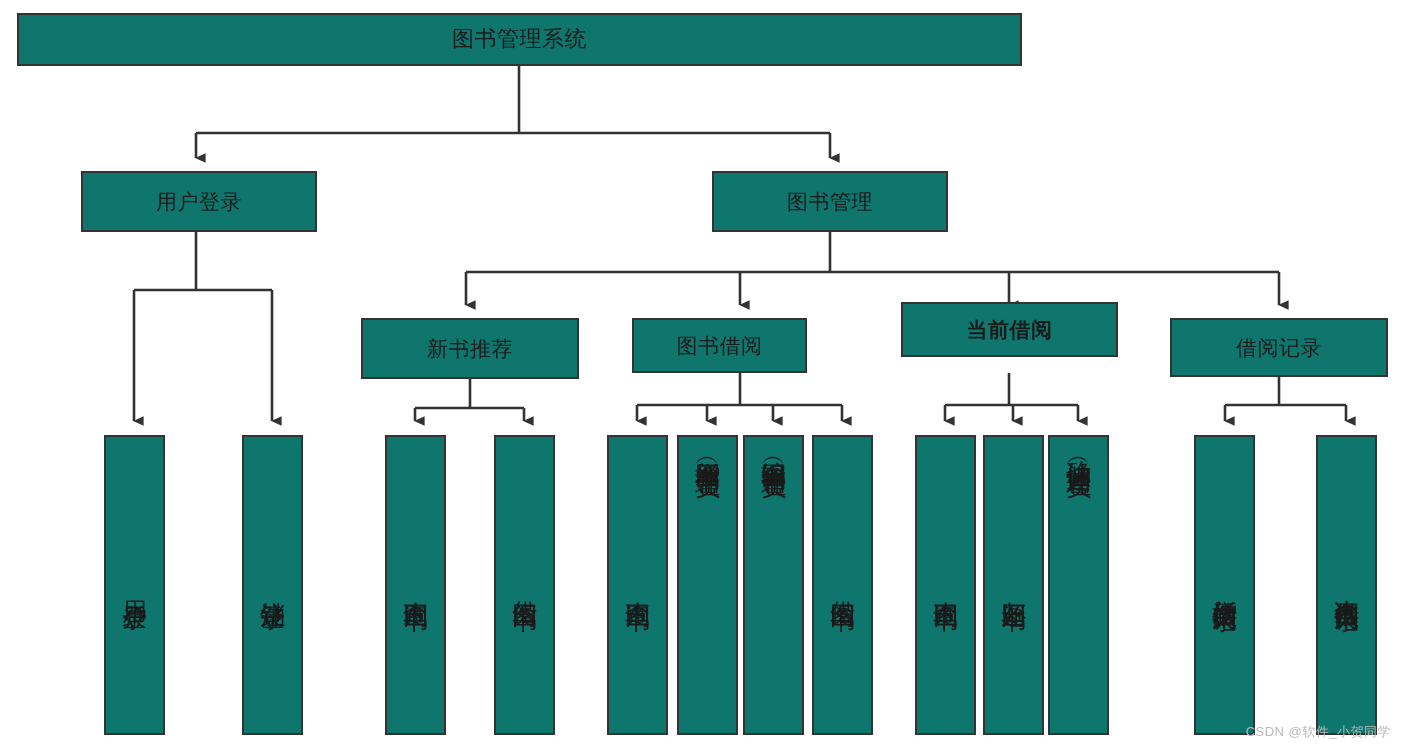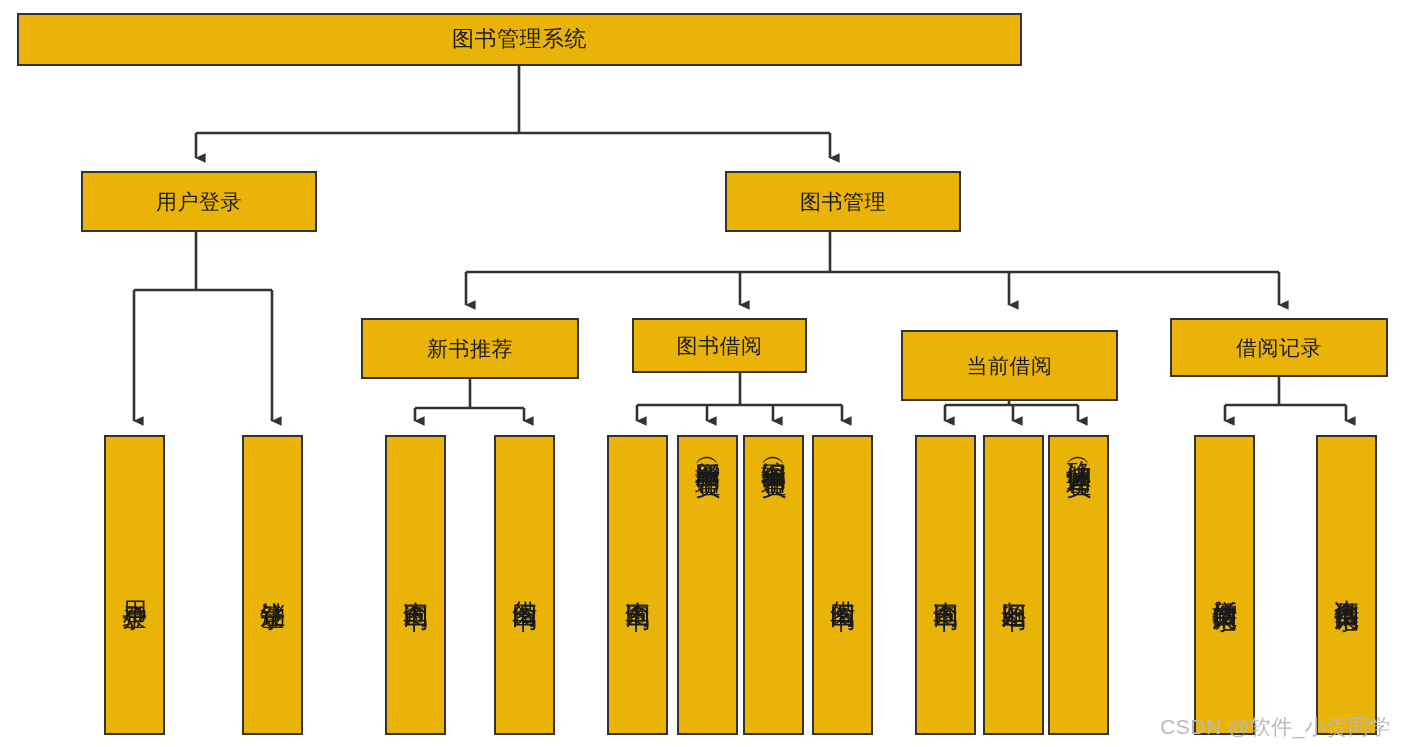--- a/index.html
+++ b/index.html
@@ -10,21 +10,21 @@
     font-family:"Liberation Sans","DejaVu Sans",sans-serif;
     overflow:hidden;
     position:relative;
   }
   #diagram{
     position:absolute;left:0;top:0;width:1405px;height:747px;
   }
   .node{
     position:absolute;
     box-sizing:border-box;
-    background:#eab308;
+    background:#0f766e;
     border:2px solid #333333;
     display:flex;
     align-items:center;
     justify-content:center;
     color:#1a1a1a;
     z-index:3;
   }
   .node .label{
     display:block;
     text-align:center;
@@ -57,21 +57,21 @@
     align-items:center;
     padding-top:0;
   }
   svg#wires{
     position:absolute;left:0;top:0;width:1405px;height:747px;
     z-index:1;pointer-events:none;
   }
   #watermark{
     position:absolute;
     right:14px;bottom:6px;
-    font-size:21px;
+    font-size:13px;
     color:#b9b9b9;
     letter-spacing:0.5px;
     z-index:6;
     white-space:nowrap;
   }
 </style>
 </head>
 <body>
 
 <div id="diagram">
@@ -127,33 +127,33 @@
   </svg>
 
   <div class="node horiz" id="node-root" style="left:17px;top:13px;width:1005px;height:53px;">
     <span class="label">图书管理系统</span>
   </div>
 
   <div class="node horiz" style="left:81px;top:171px;width:236px;height:61px;">
     <span class="label">用户登录</span>
   </div>
 
-  <div class="node horiz" style="left:712px;top:171px;width:236px;height:61px;margin-left:13px;">
+  <div class="node horiz" style="left:712px;top:171px;width:236px;height:61px;">
     <span class="label">图书管理</span>
   </div>
 
   <div class="node horiz" style="left:361px;top:318px;width:218px;height:61px;">
     <span class="label">新书推荐</span>
   </div>
 
   <div class="node horiz" style="left:632px;top:318px;width:175px;height:55px;">
     <span class="label">图书借阅</span>
   </div>
 
-  <div class="node horiz" style="left:901px;top:330px;width:217px;height:71px;">
+  <div class="node horiz" style="left:901px;top:302px;width:217px;height:55px;font-weight:bold;">
     <span class="label">当前借阅</span>
   </div>
 
   <div class="node horiz" style="left:1170px;top:318px;width:218px;height:59px;">
     <span class="label">借阅记录</span>
   </div>
 
   <div class="node vert centered" style="left:104px;top:435px;width:61px;height:300px;">
     <span class="label">用户登录</span>
   </div>

